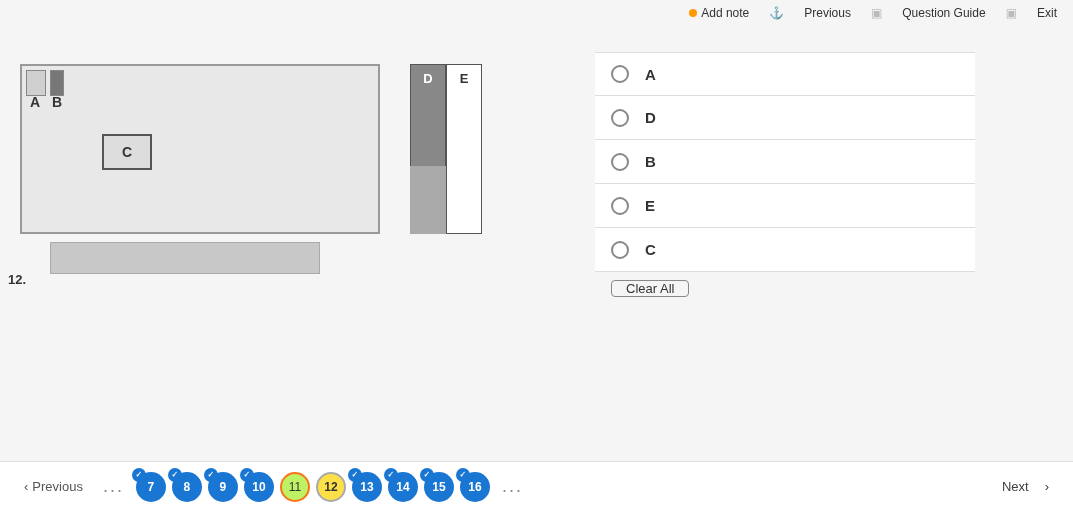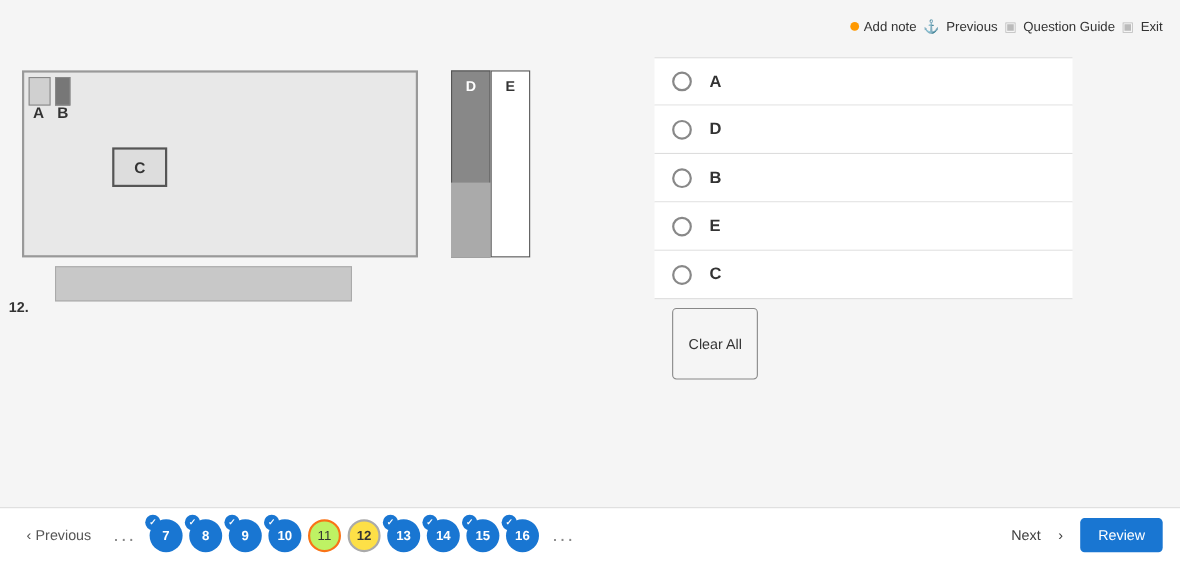--- a/index.html
+++ b/index.html
@@ -8,24 +8,24 @@
       background: #f5f5f5;
       width: 1073px;
       height: 511px;
       overflow: hidden;
       position: relative;
     }
 
     
     .top-bar {
       position: absolute;
-      top: 11px; right: 0;
+      top: 0; right: 0;
       display: flex;
       align-items: center;
-      gap: 6px;
+      gap: 20px;
       padding: 6px 16px;
       font-size: 12px;
       color: #333;
     }
     .top-bar-item {
       display: flex;
       align-items: center;
       gap: 4px;
       cursor: pointer;
       color: #333;
@@ -209,21 +209,21 @@
       font-size: 15px;
       color: #333;
       font-weight: bold;
     }
 
     
     .clear-all-btn {
       display: inline-block;
       border: 1px solid #888;
       border-radius: 4px;
-      padding: 24px 14px;
+      padding: 0 14px;
       font-size: 13px;
       color: #333;
       background: #f5f5f5;
       cursor: pointer;
       margin: 8px 0 0 16px;
     }
 
     
     .bottom-nav {
       position: absolute;
@@ -451,14 +451,13 @@
 
   <span class="nav-dots">...</span>
 
   <div class="nav-spacer"></div>
 
   <div class="nav-next-btn">
     <span>Next</span>
     <span>›</span>
   </div>
 
-  <button class="nav-review-btn">Review</button>
 </div>
 
 </body></html>

